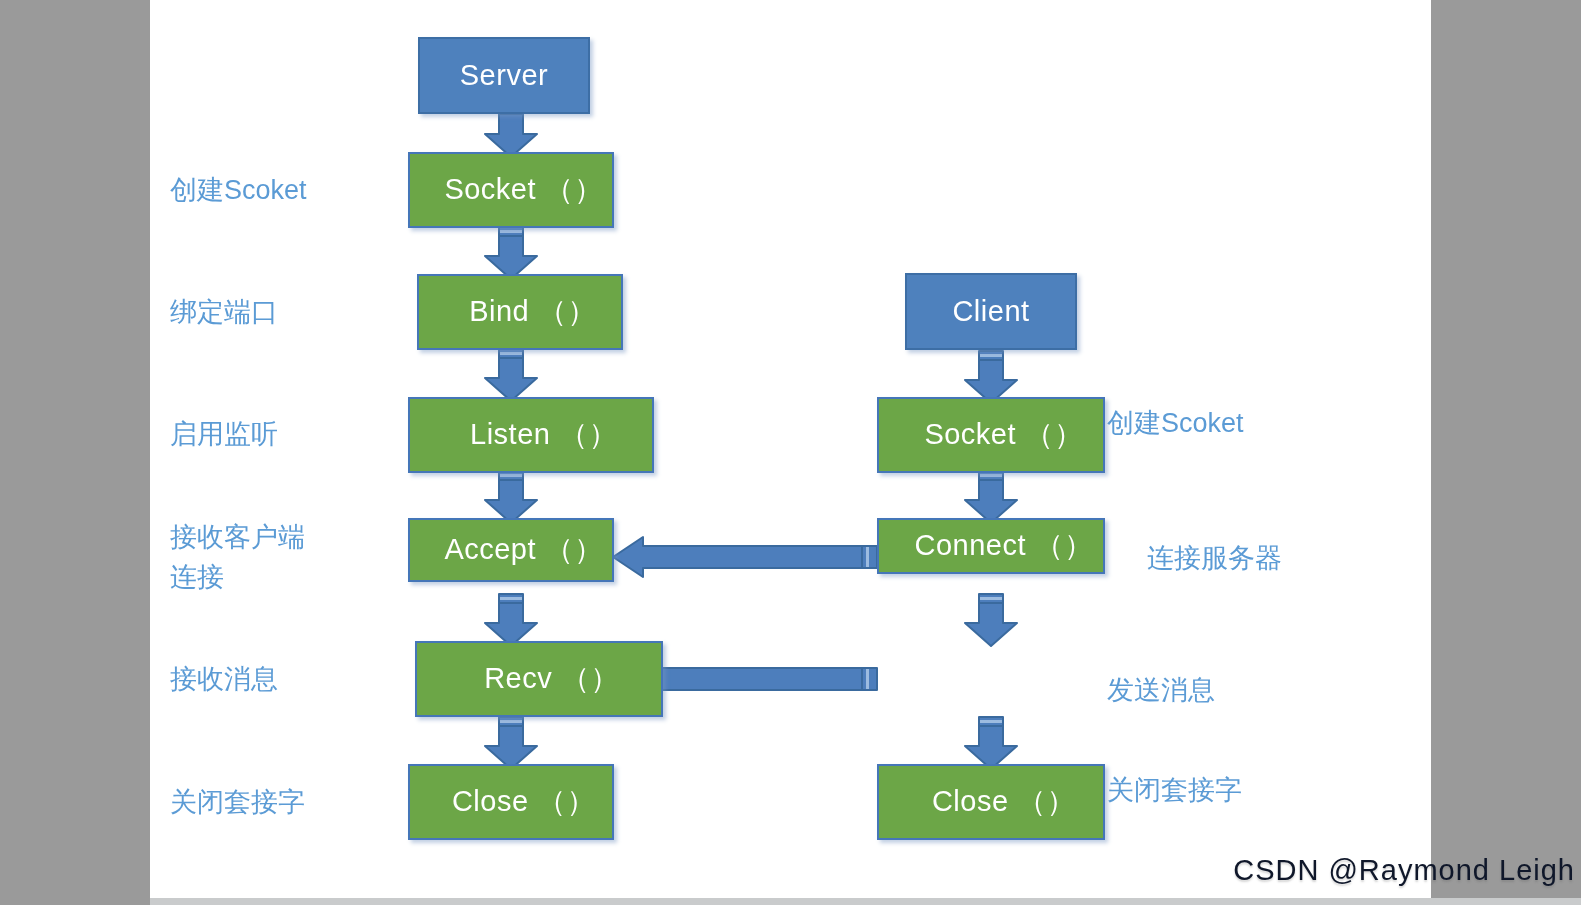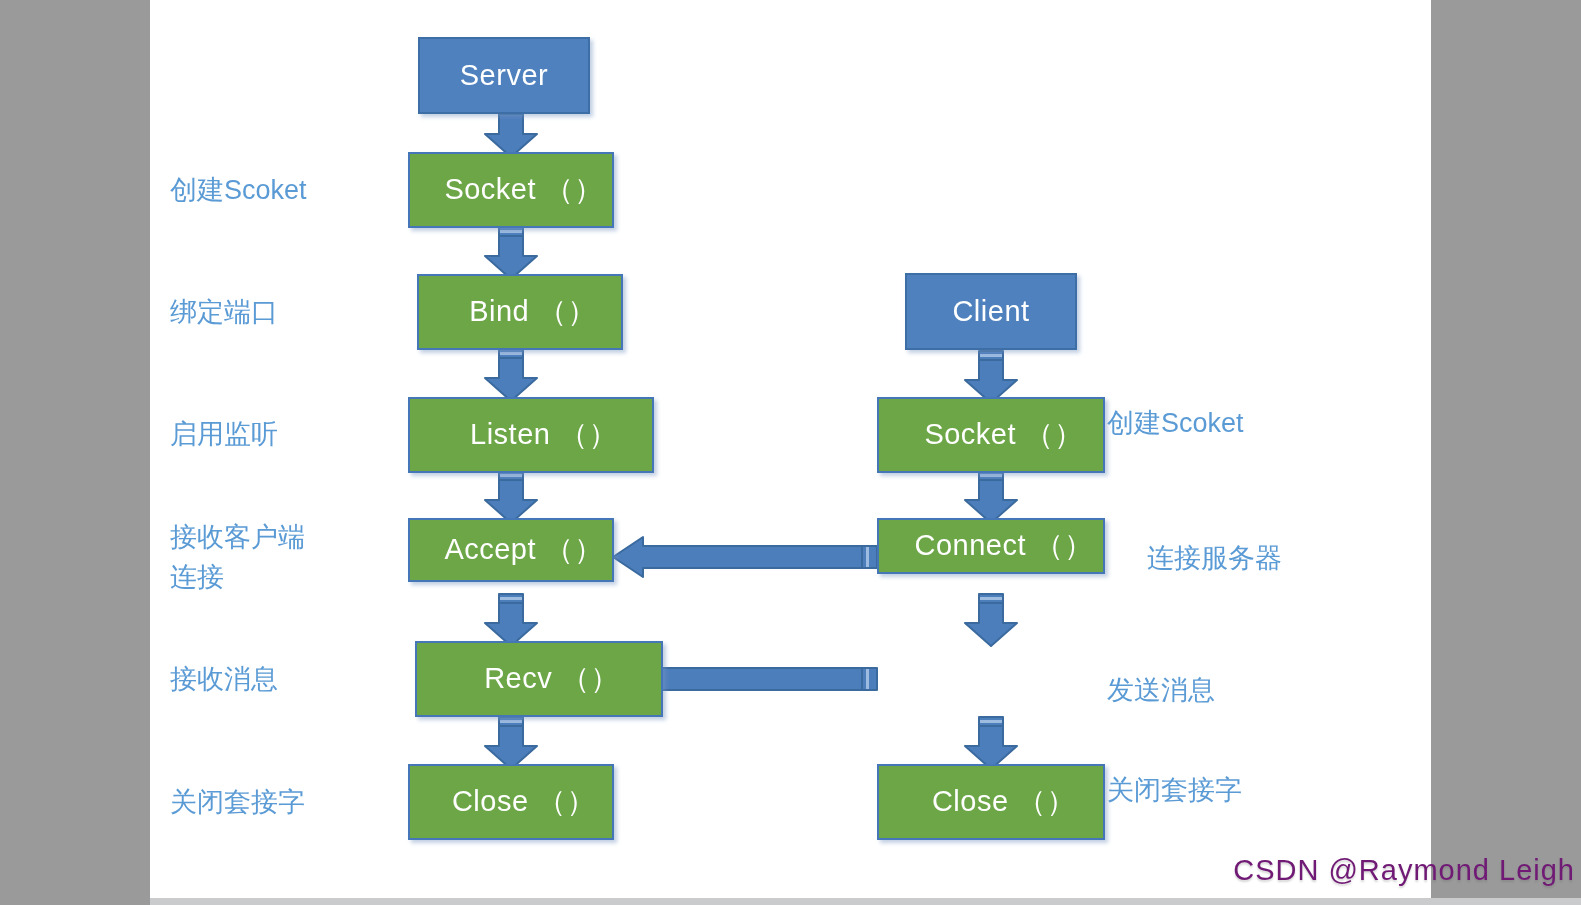--- a/index.html
+++ b/index.html
@@ -58,21 +58,21 @@
     white-space: pre-line;
     z-index: 2;
   }
   .lbl.left  { left: 170px;  width: 250px; }
   .lbl.right { left: 1107px; width: 260px; }
   svg.arrow { position: absolute; z-index: 1; }
   .watermark {
     position: absolute;
     right: 6px; top: 854px;
     font-size: 29px;
-    color: #701a75;
+    color: #0f172a;
     letter-spacing: 1px;
     text-shadow: 0 2px 2px rgba(90,90,90,0.25);
     z-index: 5;
   }
 </style>
 </head>
 <body>
 
 <div class="stage">
   <div class="page"></div>

